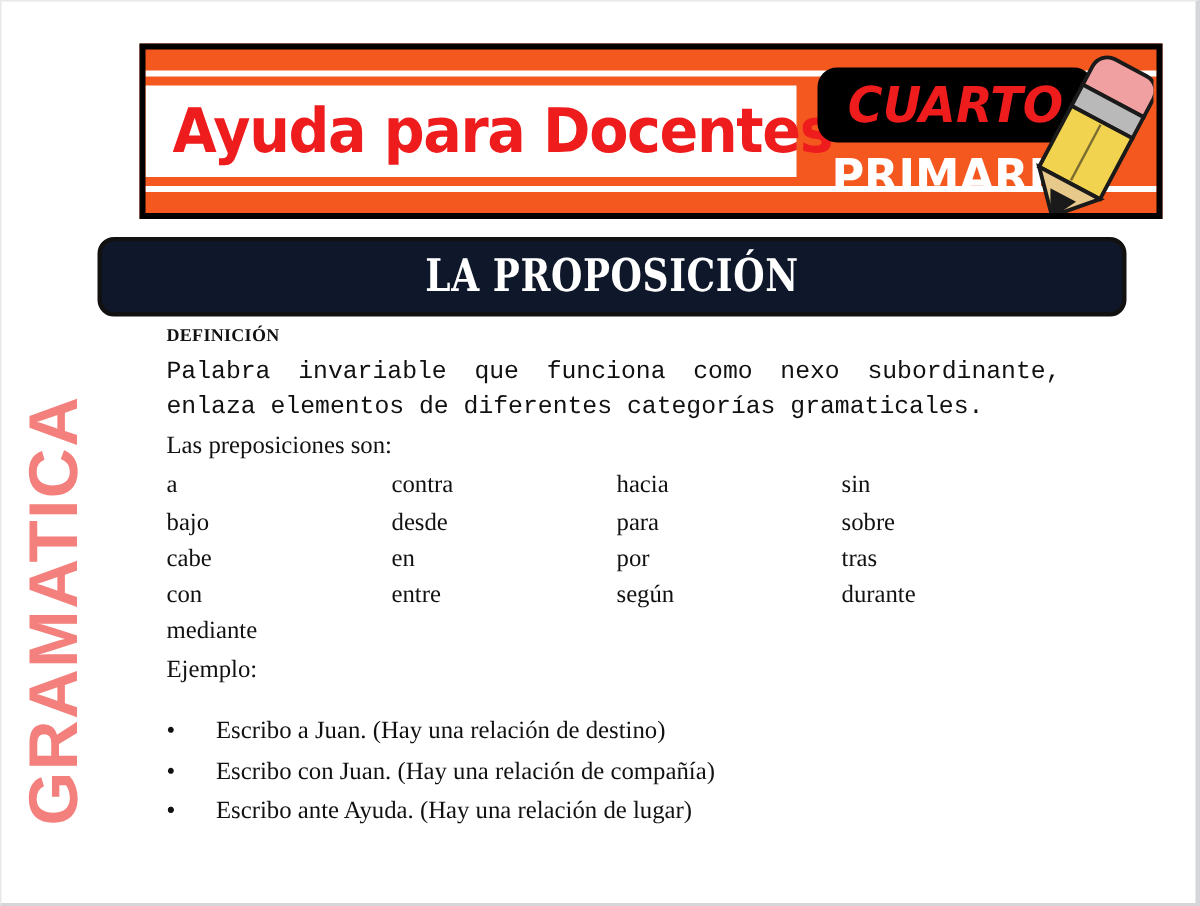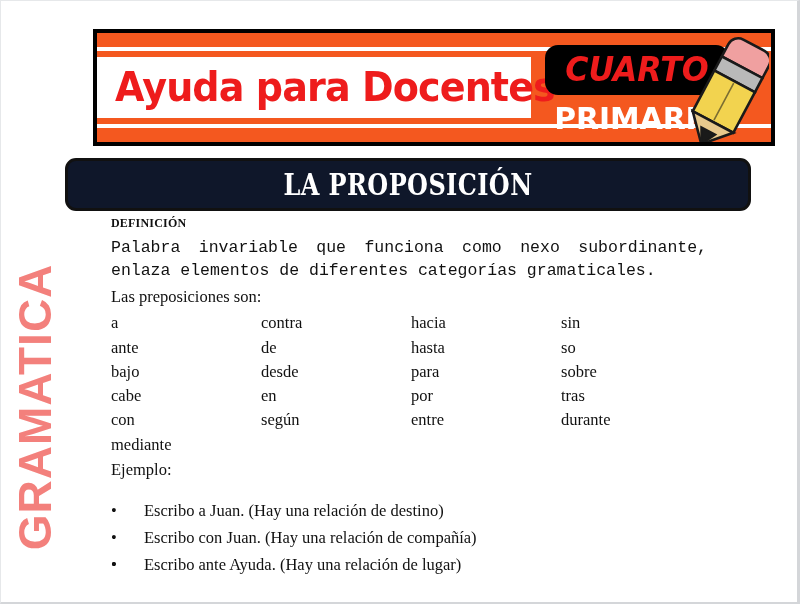--- a/index.html
+++ b/index.html
@@ -287,41 +287,35 @@
     <p class="plain-line">Las preposiciones son:</p>
 
     <div id="preposition-grid">
         <div class="prep-row">
           <div class="prep-cell">a</div>
           <div class="prep-cell">contra</div>
           <div class="prep-cell">hacia</div>
           <div class="prep-cell">sin</div>
         </div>
         <div class="prep-row">
-          <div class="prep-cell">ante</div>
-          <div class="prep-cell">de</div>
-          <div class="prep-cell">hasta</div>
-          <div class="prep-cell">so</div>
-        </div>
-        <div class="prep-row">
           <div class="prep-cell">bajo</div>
           <div class="prep-cell">desde</div>
           <div class="prep-cell">para</div>
           <div class="prep-cell">sobre</div>
         </div>
         <div class="prep-row">
           <div class="prep-cell">cabe</div>
           <div class="prep-cell">en</div>
           <div class="prep-cell">por</div>
           <div class="prep-cell">tras</div>
         </div>
         <div class="prep-row">
           <div class="prep-cell">con</div>
+          <div class="prep-cell">entre</div>
           <div class="prep-cell">según</div>
-          <div class="prep-cell">entre</div>
           <div class="prep-cell">durante</div>
         </div>
         <div class="prep-row">
           <div class="prep-cell">mediante</div>
           <div class="prep-cell"></div>
           <div class="prep-cell"></div>
           <div class="prep-cell"></div>
         </div>
       </div>
 

